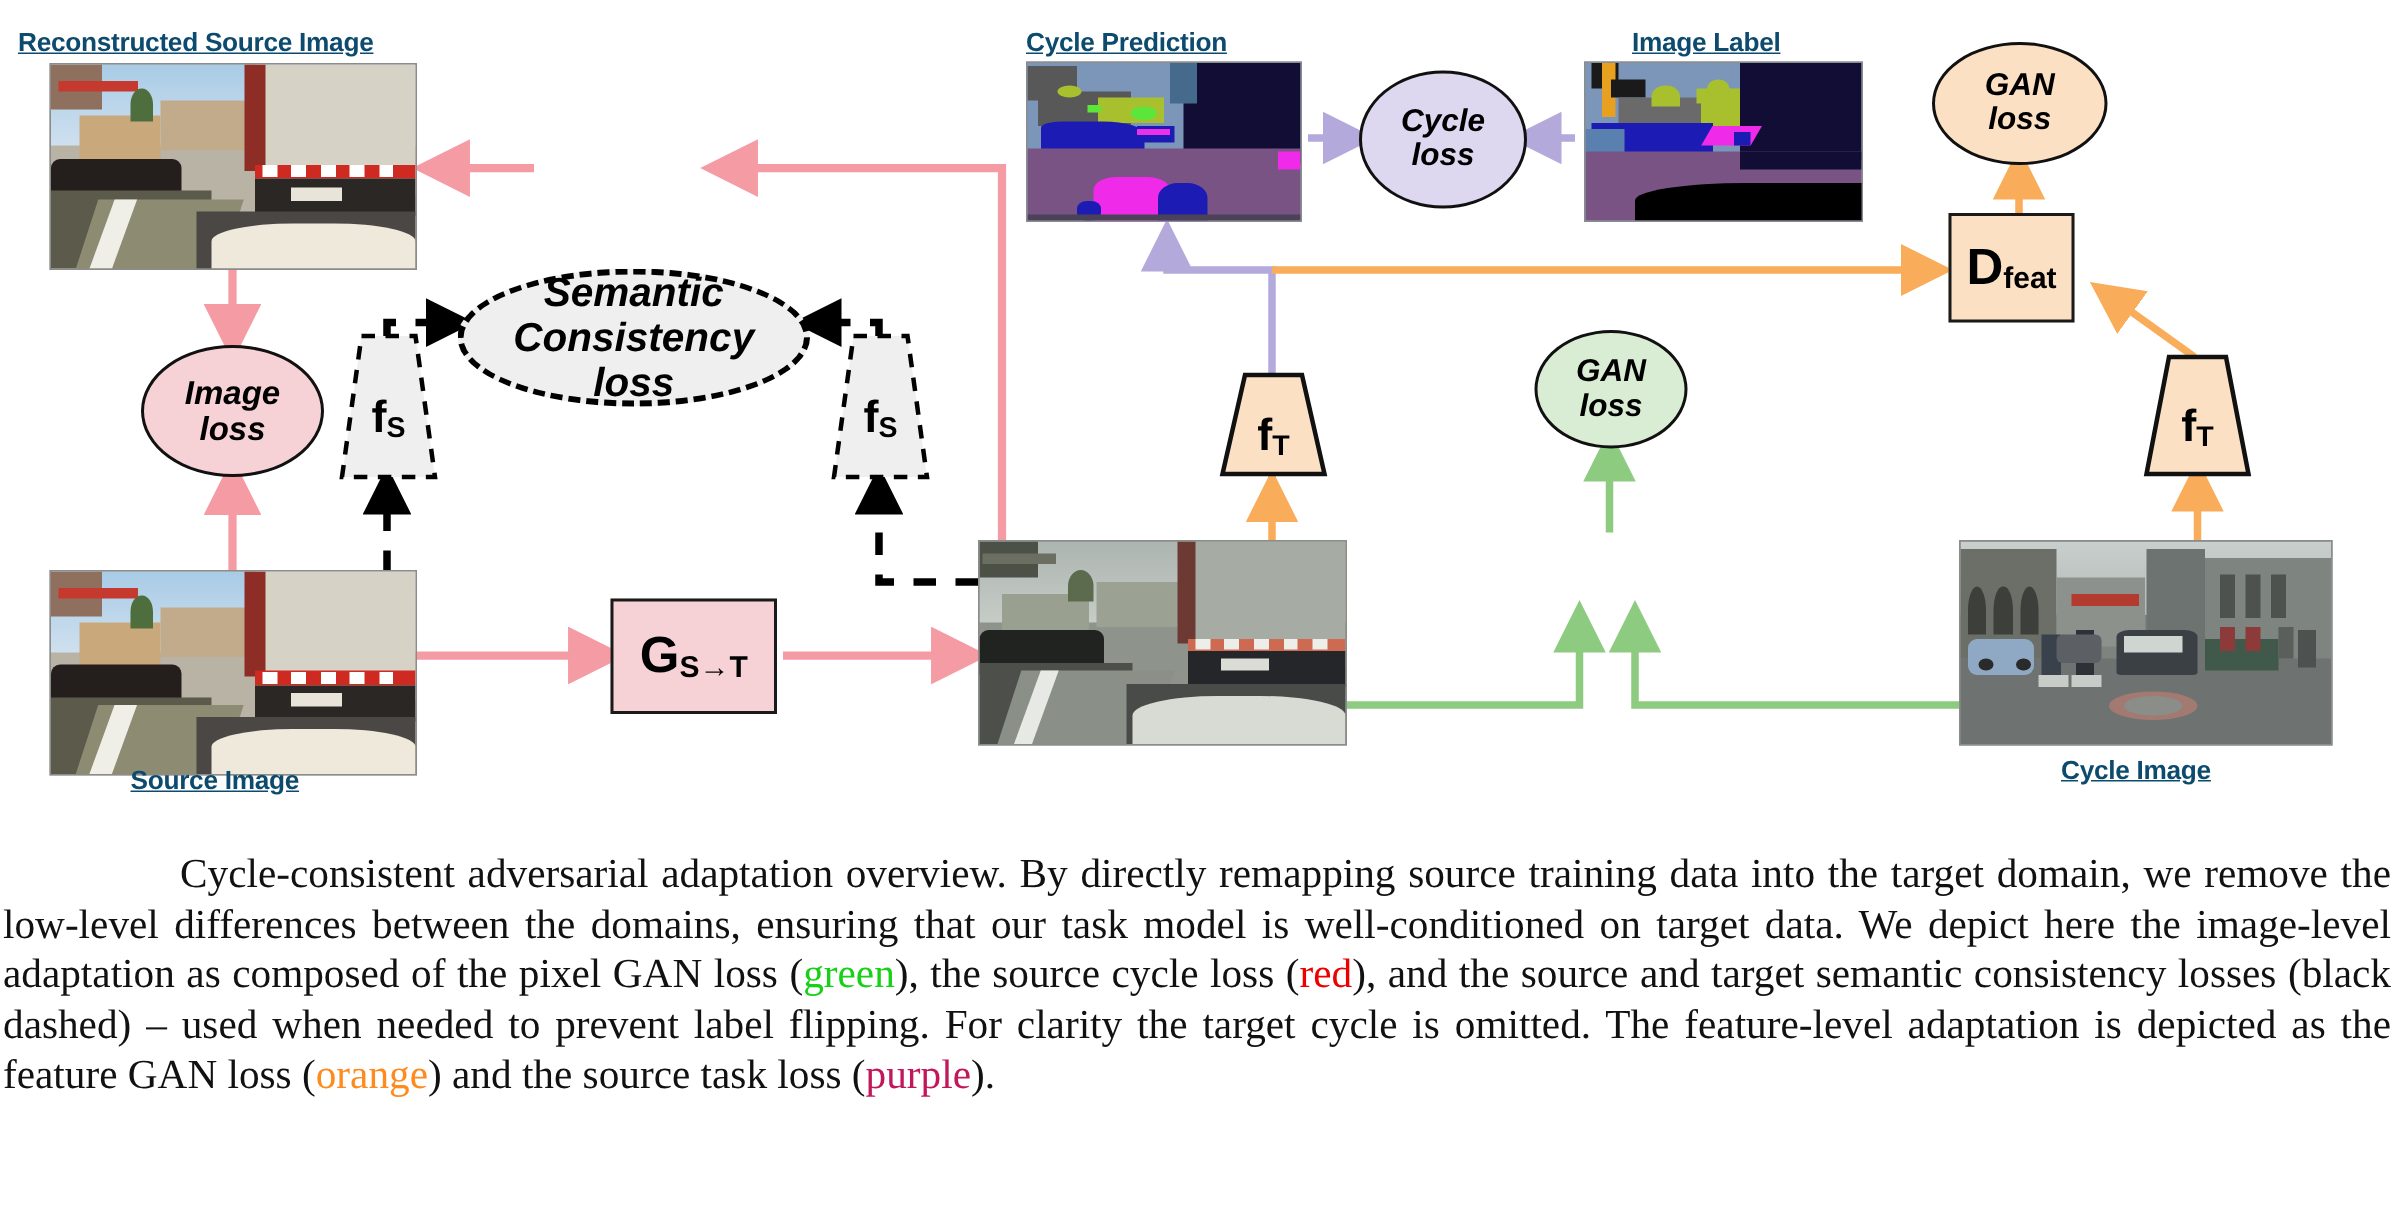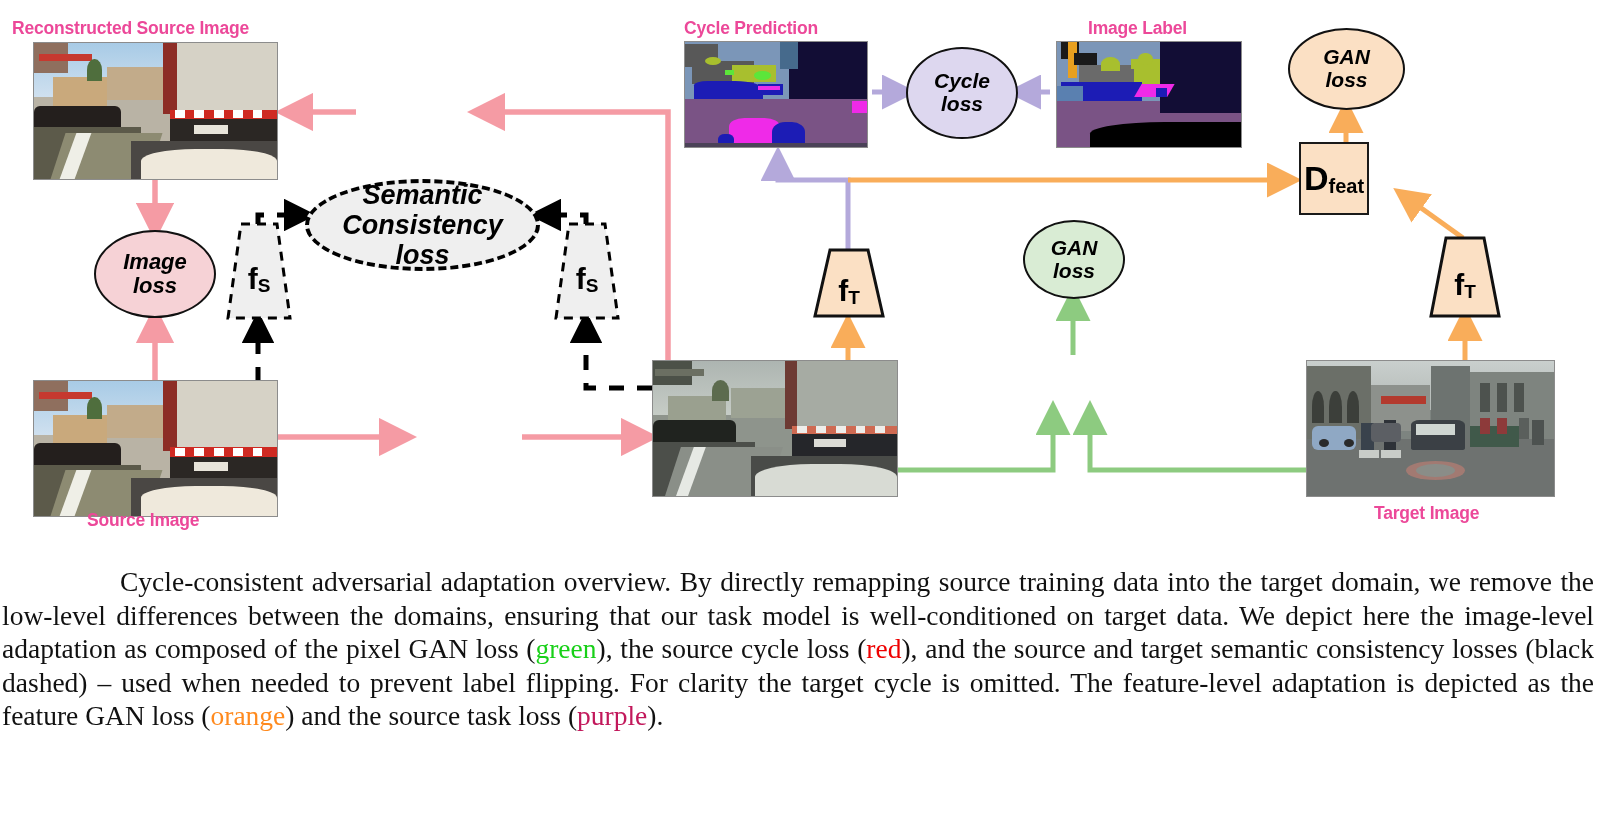--- a/index.html
+++ b/index.html
@@ -31,21 +31,21 @@
   .bigsym{font-weight:bold;font-size:34px;letter-spacing:0px;}
   .bigsym sub{font-size:20px;font-weight:bold;vertical-align:-3px;}
   .fsym{font-weight:bold;font-size:30px;}
   .fsym sub{font-size:19px;font-weight:bold;vertical-align:-3px;}
 
   
   .tile{position:absolute;border:1px solid #8c8c8c;overflow:hidden;}
   .tile .px{position:absolute;}
 
   .caption-lbl{position:absolute;font-weight:bold;font-size:17.5px;
-     color:#ec4899;white-space:nowrap;letter-spacing:-0.2px;}
+     color:#0c4a6e;white-space:nowrap;letter-spacing:-0.2px;text-decoration:underline;}
 
   
   .trap{position:absolute;}
   .trap svg{display:block;overflow:visible;}
 
   
   #caption{position:absolute;left:0;top:565px;width:1600px;
      font-family:"Liberation Serif",serif;font-size:27.5px;line-height:33.5px;
      color:#111;text-align:justify;}
   #caption p{margin:0;padding:0 6px 0 2px;text-indent:118px;}
@@ -305,23 +305,26 @@
     <div class="px" style="left:42%;top:44%;width:22%;height:22%;background:#3b4045;border-radius:16% 16% 6% 6%;"></div>
     <div class="px" style="left:44%;top:47%;width:16%;height:8%;background:#cfd6d2;"></div>
     <div class="px" style="left:66%;top:48%;width:20%;height:16%;background:#40594a;"></div>
     <div class="px" style="left:70%;top:42%;width:4%;height:12%;background:#8d3a3a;"></div>
     <div class="px" style="left:77%;top:42%;width:4%;height:12%;background:#8d3a3a;"></div>
     <div class="px" style="left:86%;top:42%;width:4%;height:16%;background:#5a5f5c;"></div>
     <div class="px" style="left:91%;top:44%;width:5%;height:18%;background:#4d5250;"></div>
     <div class="px" style="left:40%;top:74%;width:24%;height:14%;background:#a27a72;border-radius:50%;"></div>
     <div class="px" style="left:44%;top:76%;width:16%;height:10%;background:#8a8d88;border-radius:50%;"></div>
   </div>
-  <div class="caption-lbl" style="left:1374px;top:503px;">Target Image</div>
-
-
+  <div class="caption-lbl" style="left:1374px;top:503px;">Cycle Image</div>
+
+
+  <div class="node rect pinkbox" style="left:407px;top:399px;width:111px;height:77px;">
+    <span class="bigsym"><span>G</span><sub>S→T</sub></span>
+  </div>
 
   <div class="node ellipse pinkell" style="left:94px;top:230px;width:122px;height:88px;">
     <span class="lbl-it" style="font-size:22px;">
       <span>Image</span><br>
       <span>loss</span>
     </span>
   </div>
 
   <div class="node ellipse greyell" style="left:305px;top:179px;width:235px;height:92px;">
     <span class="lbl-it" style="font-size:27px;line-height:1.12;">
@@ -374,21 +377,21 @@
   </div>
 
 
   <div class="node ellipse orangeell" style="left:1288px;top:28px;width:117px;height:82px;">
     <span class="lbl-it" style="font-size:21px;">
       <span>GAN</span><br>
       <span>loss</span>
     </span>
   </div>
 
-  <div class="node rect orangebox" style="left:1299px;top:142px;width:70px;height:73px;">
+  <div class="node rect orangebox" style="left:1299px;top:142px;width:84px;height:73px;">
     <span class="bigsym"><span>D</span><sub>feat</sub></span>
   </div>
 
 </div>
 
 <div id="caption">
   <p>
     <span>Cycle-consistent adversarial adaptation overview.</span><span> By directly remapping source training data into the target domain, we remove the low-level differences between the domains, ensuring that our task model is well-conditioned on target data. We depict here the image-level adaptation as composed of the pixel GAN loss (</span><span class="c-green">green</span><span>), the source cycle loss (</span><span class="c-red">red</span><span>), and the source and target semantic consistency losses (black dashed) – used when needed to prevent label flipping. For clarity the target cycle is omitted. The feature-level adaptation is depicted as the feature GAN loss (</span><span class="c-orange">orange</span><span>) and the source task loss (</span><span class="c-purple">purple</span><span>).</span>
   </p>
 </div>

